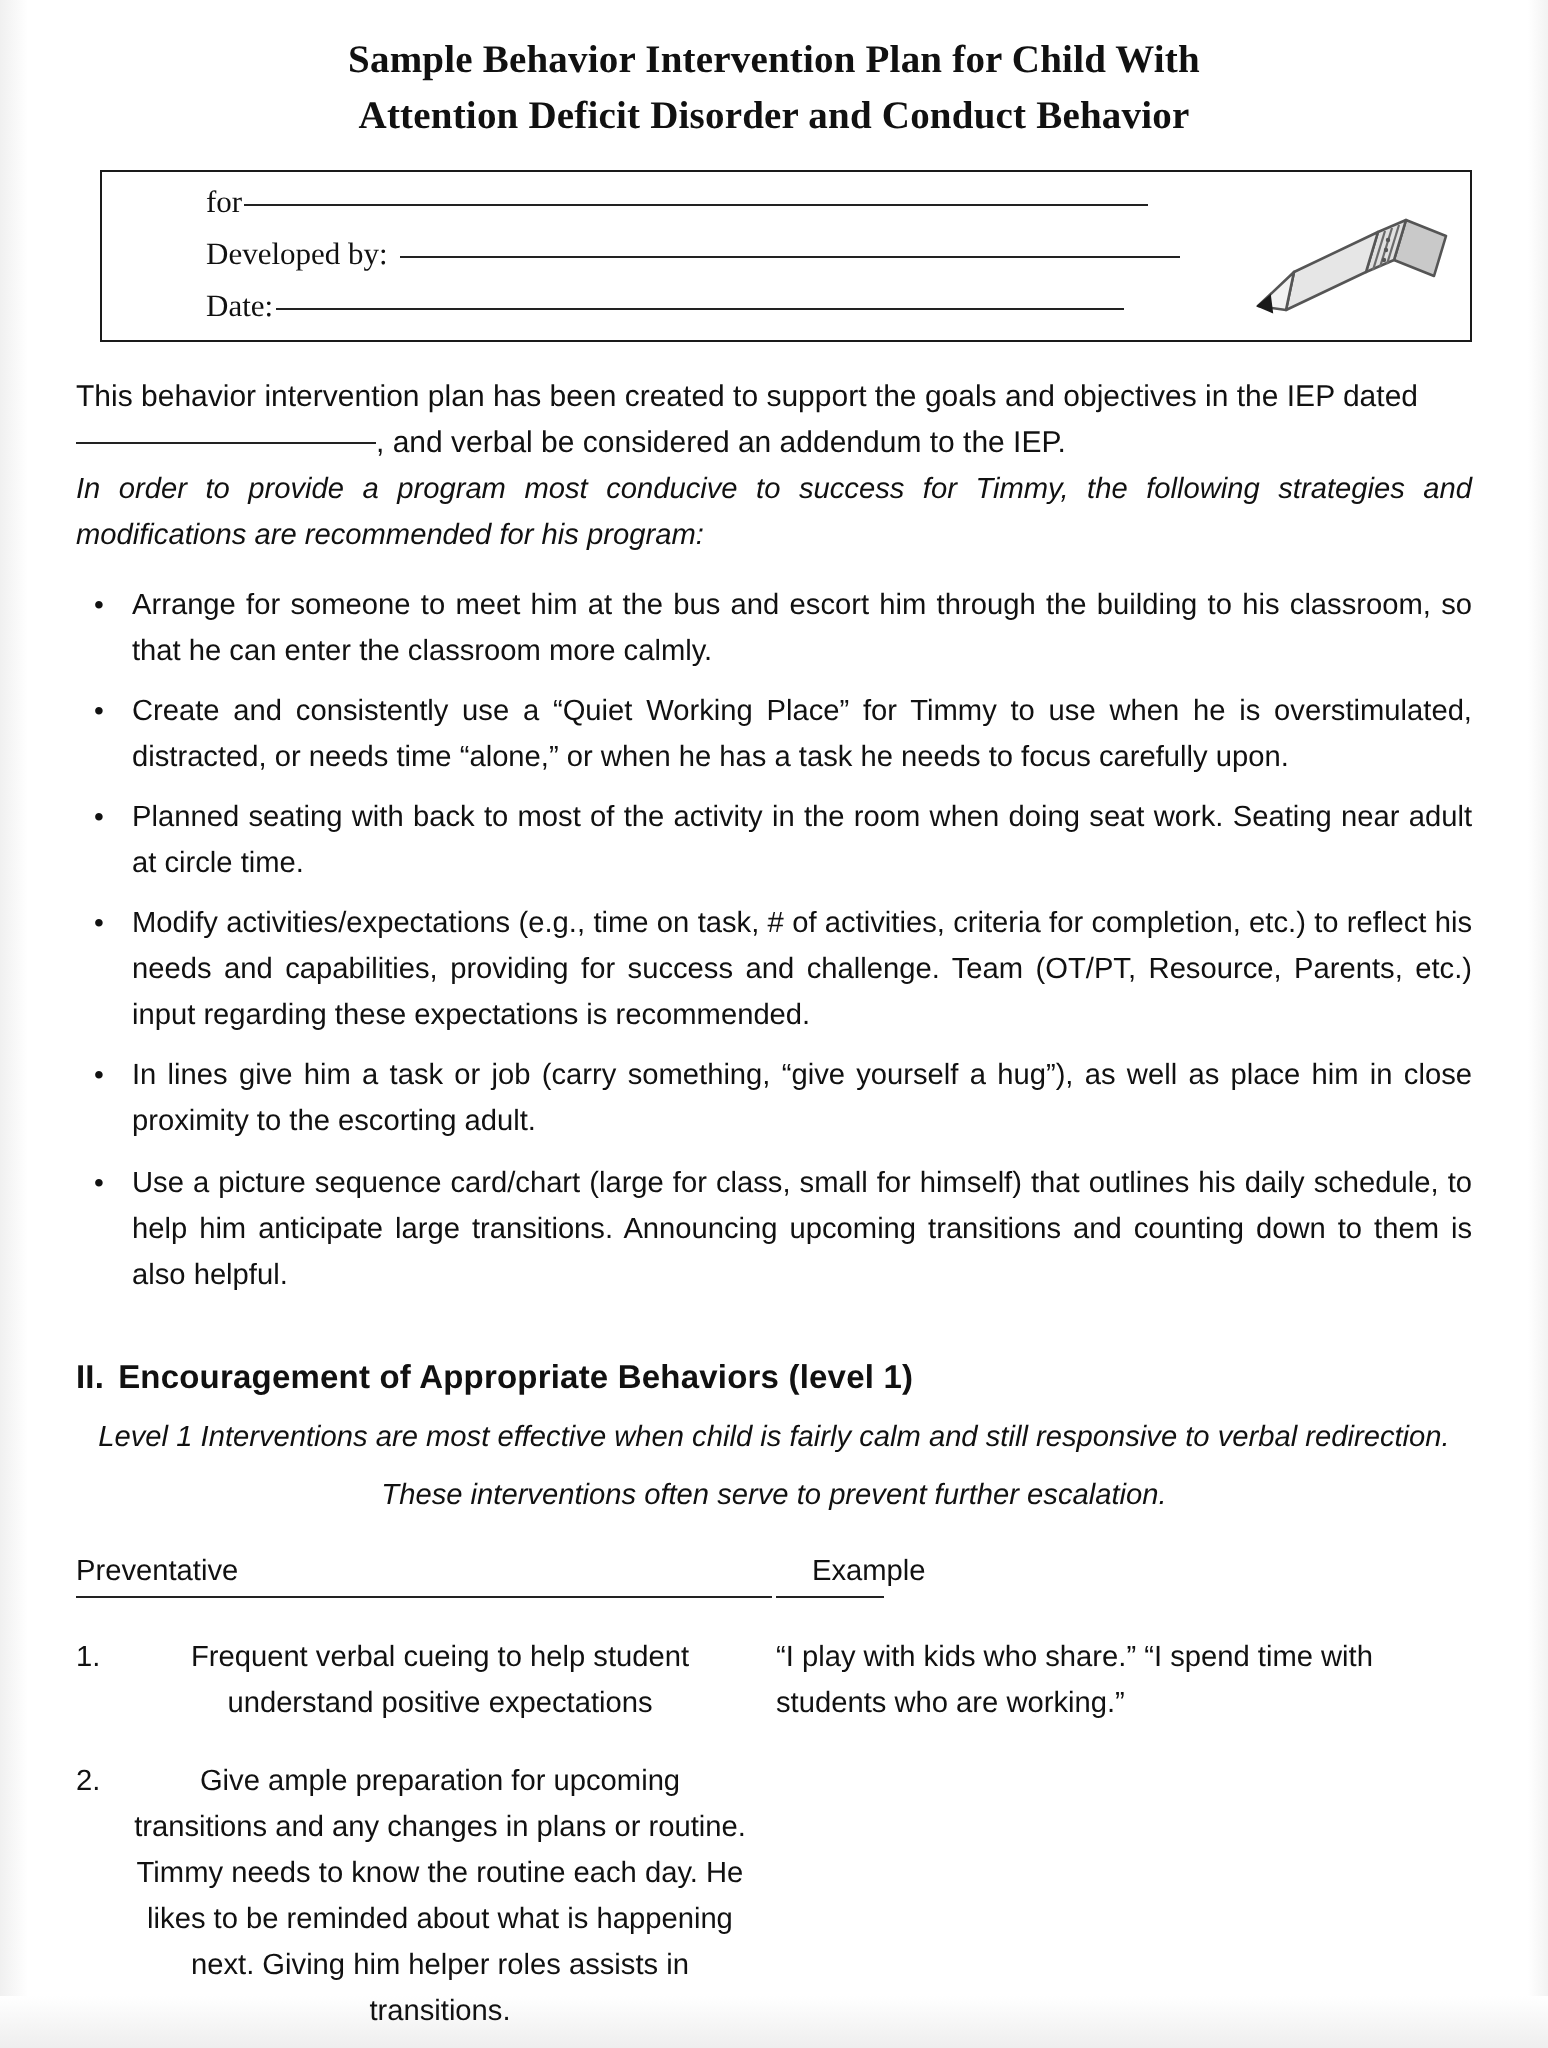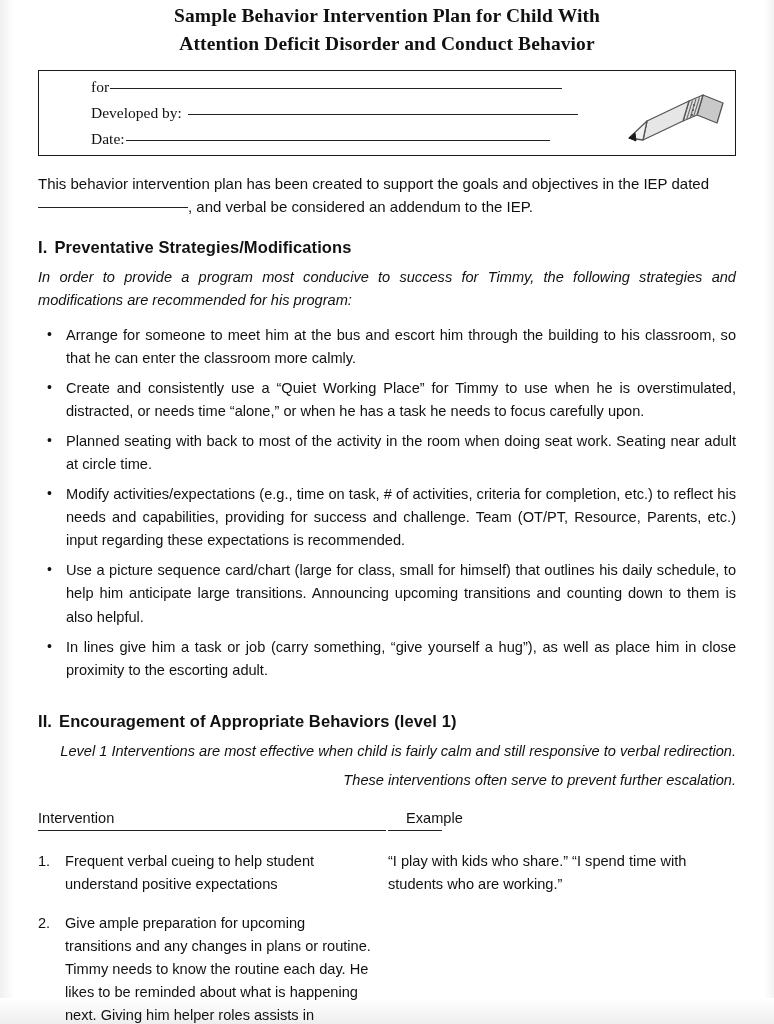--- a/index.html
+++ b/index.html
@@ -54,33 +54,34 @@
   }
 
   
   .doc-title {
     font-family: "Liberation Serif", serif;
     font-weight: bold;
     font-size: 19.5px;
     text-align: center;
     line-height: 1.45;
     margin: 0;
-    padding-top: 2px;
+    padding-top: 17px;
     letter-spacing: 0.1px;
   }
   .doc-title .ln { display: block; }
 
   
   .form-box {
     position: relative;
     margin-top: 11px;
     border: 1.6px solid #1a1a1a;
     height: 86px;
     box-sizing: border-box;
     background: #fff;
+    margin-left: 12px;
   }
   .form-rows {
     position: absolute;
     left: 52px;
     top: 7px;
     right: 10px;
   }
   .form-row {
     display: flex;
     align-items: baseline;
@@ -158,21 +159,21 @@
   ul.bullets li::before {
     content: "\2022";
     position: absolute;
     left: 9px;
     top: -1px;
     font-size: 14px;
     color: #111;
   }
 
   .section2 { margin-top: 30px; }
-  .section2 p.para { text-align: right; }
+  .section2 p.para { text-align: center; }
 
   
   .tbl {
     margin-top: 18px;
     width: 100%;
   }
   .tbl-head {
     position: relative;
     height: 24px;
   }
@@ -212,20 +213,21 @@
     font-size: 14.6px;
     line-height: 1.58;
   }
   .tbl-row .c-int {
     position: absolute;
     left: 27px;
     top: 0;
     width: 310px;
     font-size: 14.6px;
     line-height: 1.58;
+    text-align: center;
   }
   .tbl-row .c-ex {
     position: absolute;
     left: 350px;
     top: 0;
     width: 330px;
     font-size: 14.6px;
     line-height: 1.58;
   }
   .tbl-row .spacer { visibility: hidden; font-size: 14.6px; line-height: 1.58; }
@@ -293,47 +295,44 @@
         </g>
       </svg>
     </div>
 
     <p class="intro">
       <span>This behavior intervention plan has been created to support the goals and objectives in the IEP dated</span>
       <br>
       <span class="blank-rule"></span><span>, and verbal be considered an addendum to the IEP.</span>
     </p>
 
-    <h2 class="section">
-      <span class="num">I.</span><span>Preventative Strategies/Modifications</span>
-    </h2>
 
     <p class="para">In order to provide a program most conducive to success for Timmy, the following strategies and modifications are recommended for his program:</p>
 
     <ul class="bullets">
       <li>Arrange for someone to meet him at the bus and escort him through the building to his classroom, so that he can enter the classroom more calmly.</li>
       <li>Create and consistently use a “Quiet Working Place” for Timmy to use when he is overstimulated, distracted, or needs time “alone,” or when he has a task he needs to focus carefully upon.</li>
       <li>Planned seating with back to most of the activity in the room when doing seat work.  Seating near adult at circle time.</li>
       <li>Modify activities/expectations (e.g., time on task, # of activities, criteria for completion, etc.) to reflect his needs and capabilities, providing for success and challenge.  Team (OT/PT, Resource, Parents, etc.) input regarding these expectations is recommended.</li>
+      <li>In lines give him a task or job (carry something, “give yourself a hug”), as well as place him in close proximity to the escorting adult.</li>
       <li>Use a picture sequence card/chart (large for class, small for himself) that outlines his daily schedule, to help him anticipate large transitions.  Announcing upcoming transitions and counting down to them is also helpful.</li>
-      <li>In lines give him a task or job (carry something, “give yourself a hug”), as well as place him in close proximity to the escorting adult.</li>
     </ul>
 
     <div class="section2">
       <h2 class="section">
         <span class="num">II.</span><span>Encouragement of Appropriate Behaviors (level 1)</span>
       </h2>
 
       <p class="para">Level 1 Interventions are most effective when child is fairly calm and still responsive to verbal redirection.</p>
       <p class="para">These interventions often serve to prevent further escalation.</p>
 
       <div class="tbl">
 
         <div class="tbl-head">
-          <span class="h-int">Intervention</span>
+          <span class="h-int">Preventative</span>
           <span class="h-ex">Example</span>
           <div class="rule-int"></div>
           <div class="rule-ex"></div>
         </div>
 
         <div class="tbl-row">
           <span class="num">1.</span>
           <span class="c-int">Frequent verbal cueing to help student understand positive expectations</span>
           <span class="c-ex">“I play with kids who share.”  “I spend time with students who are working.”</span>
           <div class="spacer">x<br>x</div>

